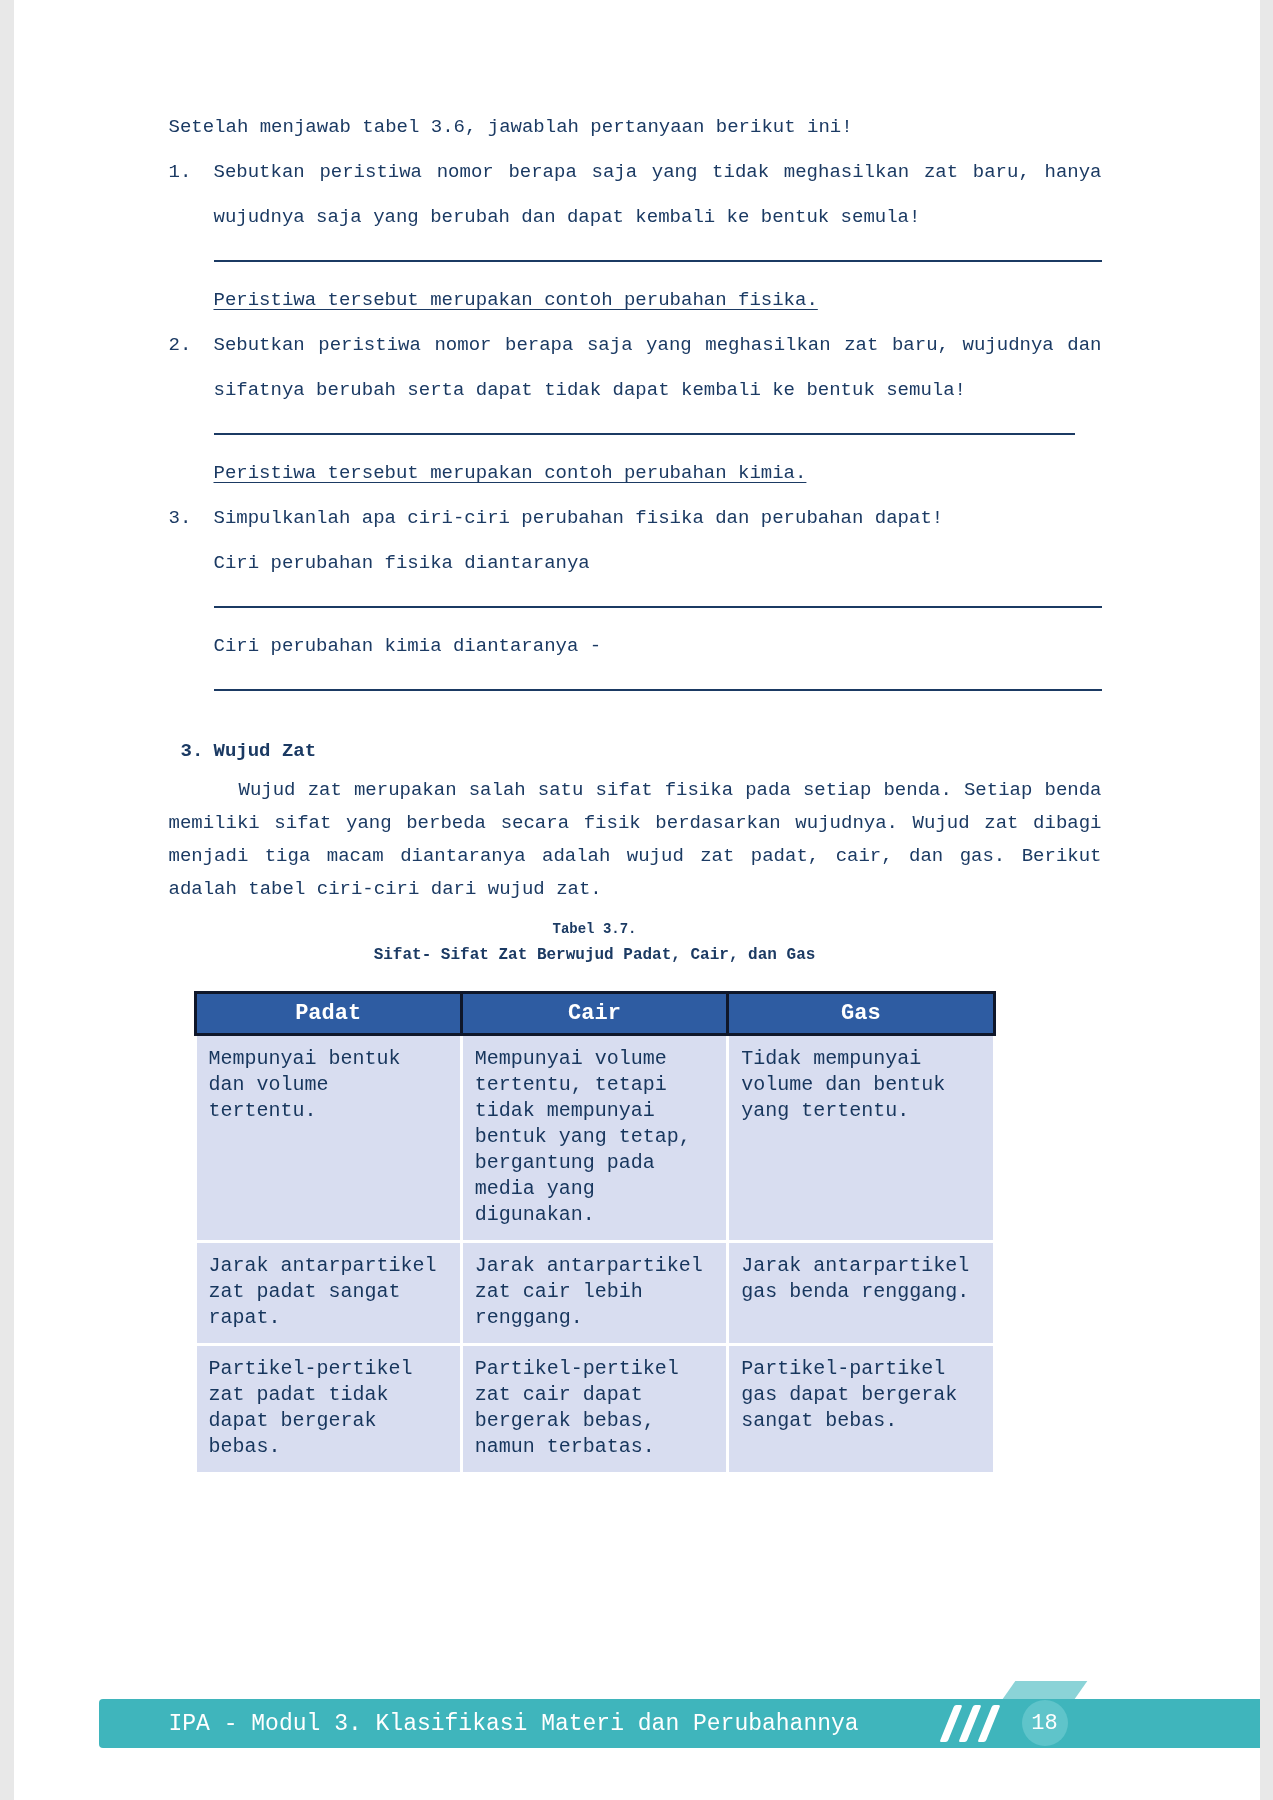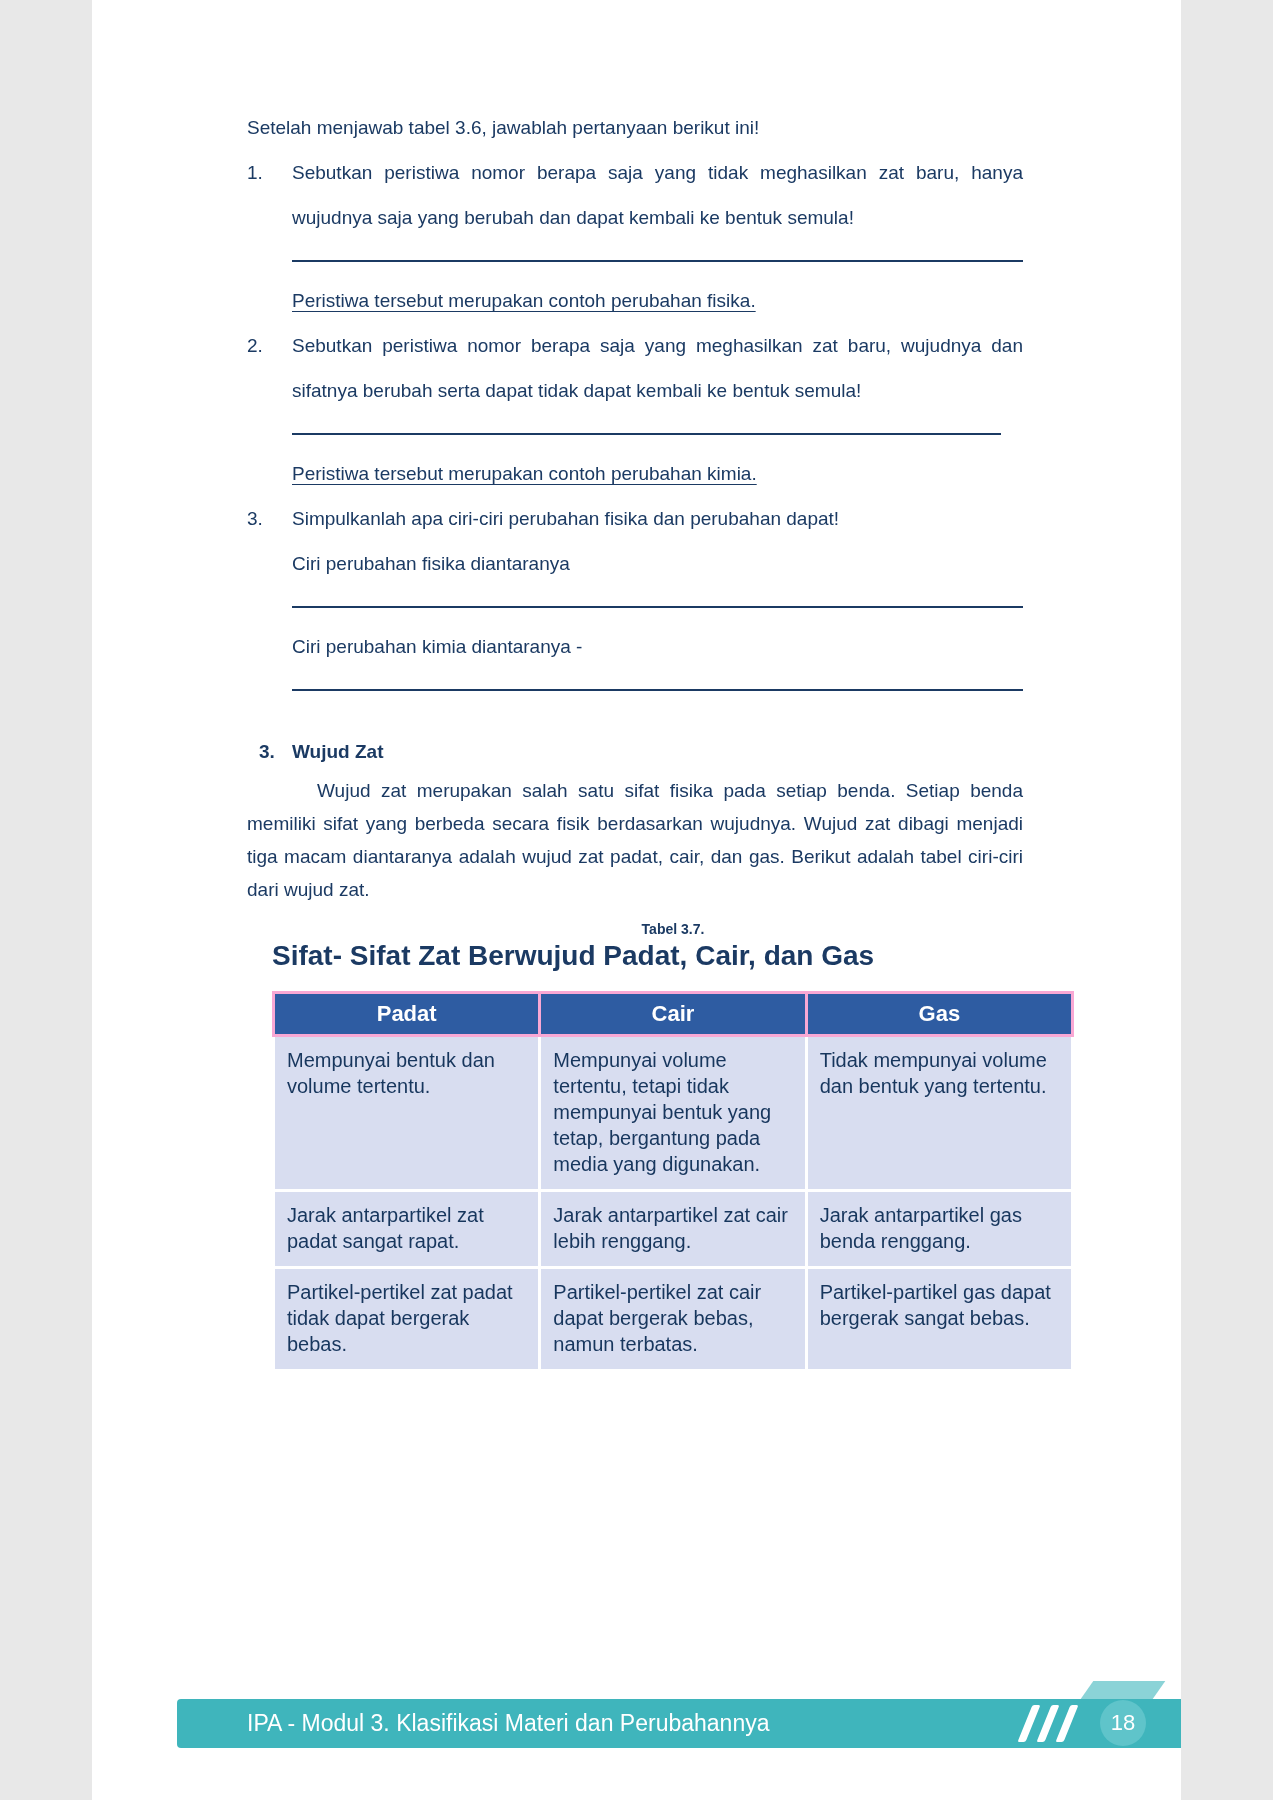--- a/index.html
+++ b/index.html
@@ -1,23 +1,23 @@
 <!DOCTYPE html>
 <html><head>
 <meta charset="utf-8">
 <style>
   * { margin: 0; padding: 0; box-sizing: border-box; }
   html, body { background: #e8e8e8; }
   .page {
     position: relative;
-    width: 1089px;
+    width: 1246px;
     height: 1800px;
     margin: 0 auto;
     background: #ffffff;
-    font-family: Liberation Sans, sans-serif;
+    font-family: Liberation Mono, monospace;
     color: #1b3a63;
     overflow: hidden;
   }
   .content {
     padding: 105px 158px 0 155px;
     font-size: 19px;
   }
   .intro { line-height: 45px; margin-bottom: 0; }
 
   .question { display: flex; }
@@ -35,35 +35,35 @@
   .sh-title { line-height: 45px; }
   .section-para {
     line-height: 33px;
     text-align: justify;
     text-indent: 70px;
     margin-top: 0;
   }
 
   .table-wrap { width: 802px; margin-left: 25px; margin-top: 10px; }
   .caption1 { text-align: center; font-weight: bold; font-size: 14px; line-height: 26px; }
-  .caption2 { text-align: left; font-weight: bold; font-size: 28px; line-height: 27px; }
+  .caption2 { text-align: center; font-weight: bold; font-size: 16px; line-height: 27px; }
   .props-table {
     width: 100%;
     margin-top: 22px;
     border-collapse: collapse;
     background: #ffffff;
     border: 1px solid #98a6c8;
   }
   .props-table th {
     background: #2e5ca2;
     color: #ffffff;
     font-size: 22px;
     font-weight: bold;
     padding: 7px 10px;
-    border: 3px solid #f9a8d4;
+    border: 3px solid #0f172a;
     text-align: center;
   }
   .props-table td {
     background: #d8ddf0;
     color: #17365d;
     font-size: 20px;
     line-height: 26px;
     padding: 10px 12px 12px 12px;
     border: 3px solid #ffffff;
     vertical-align: top;

